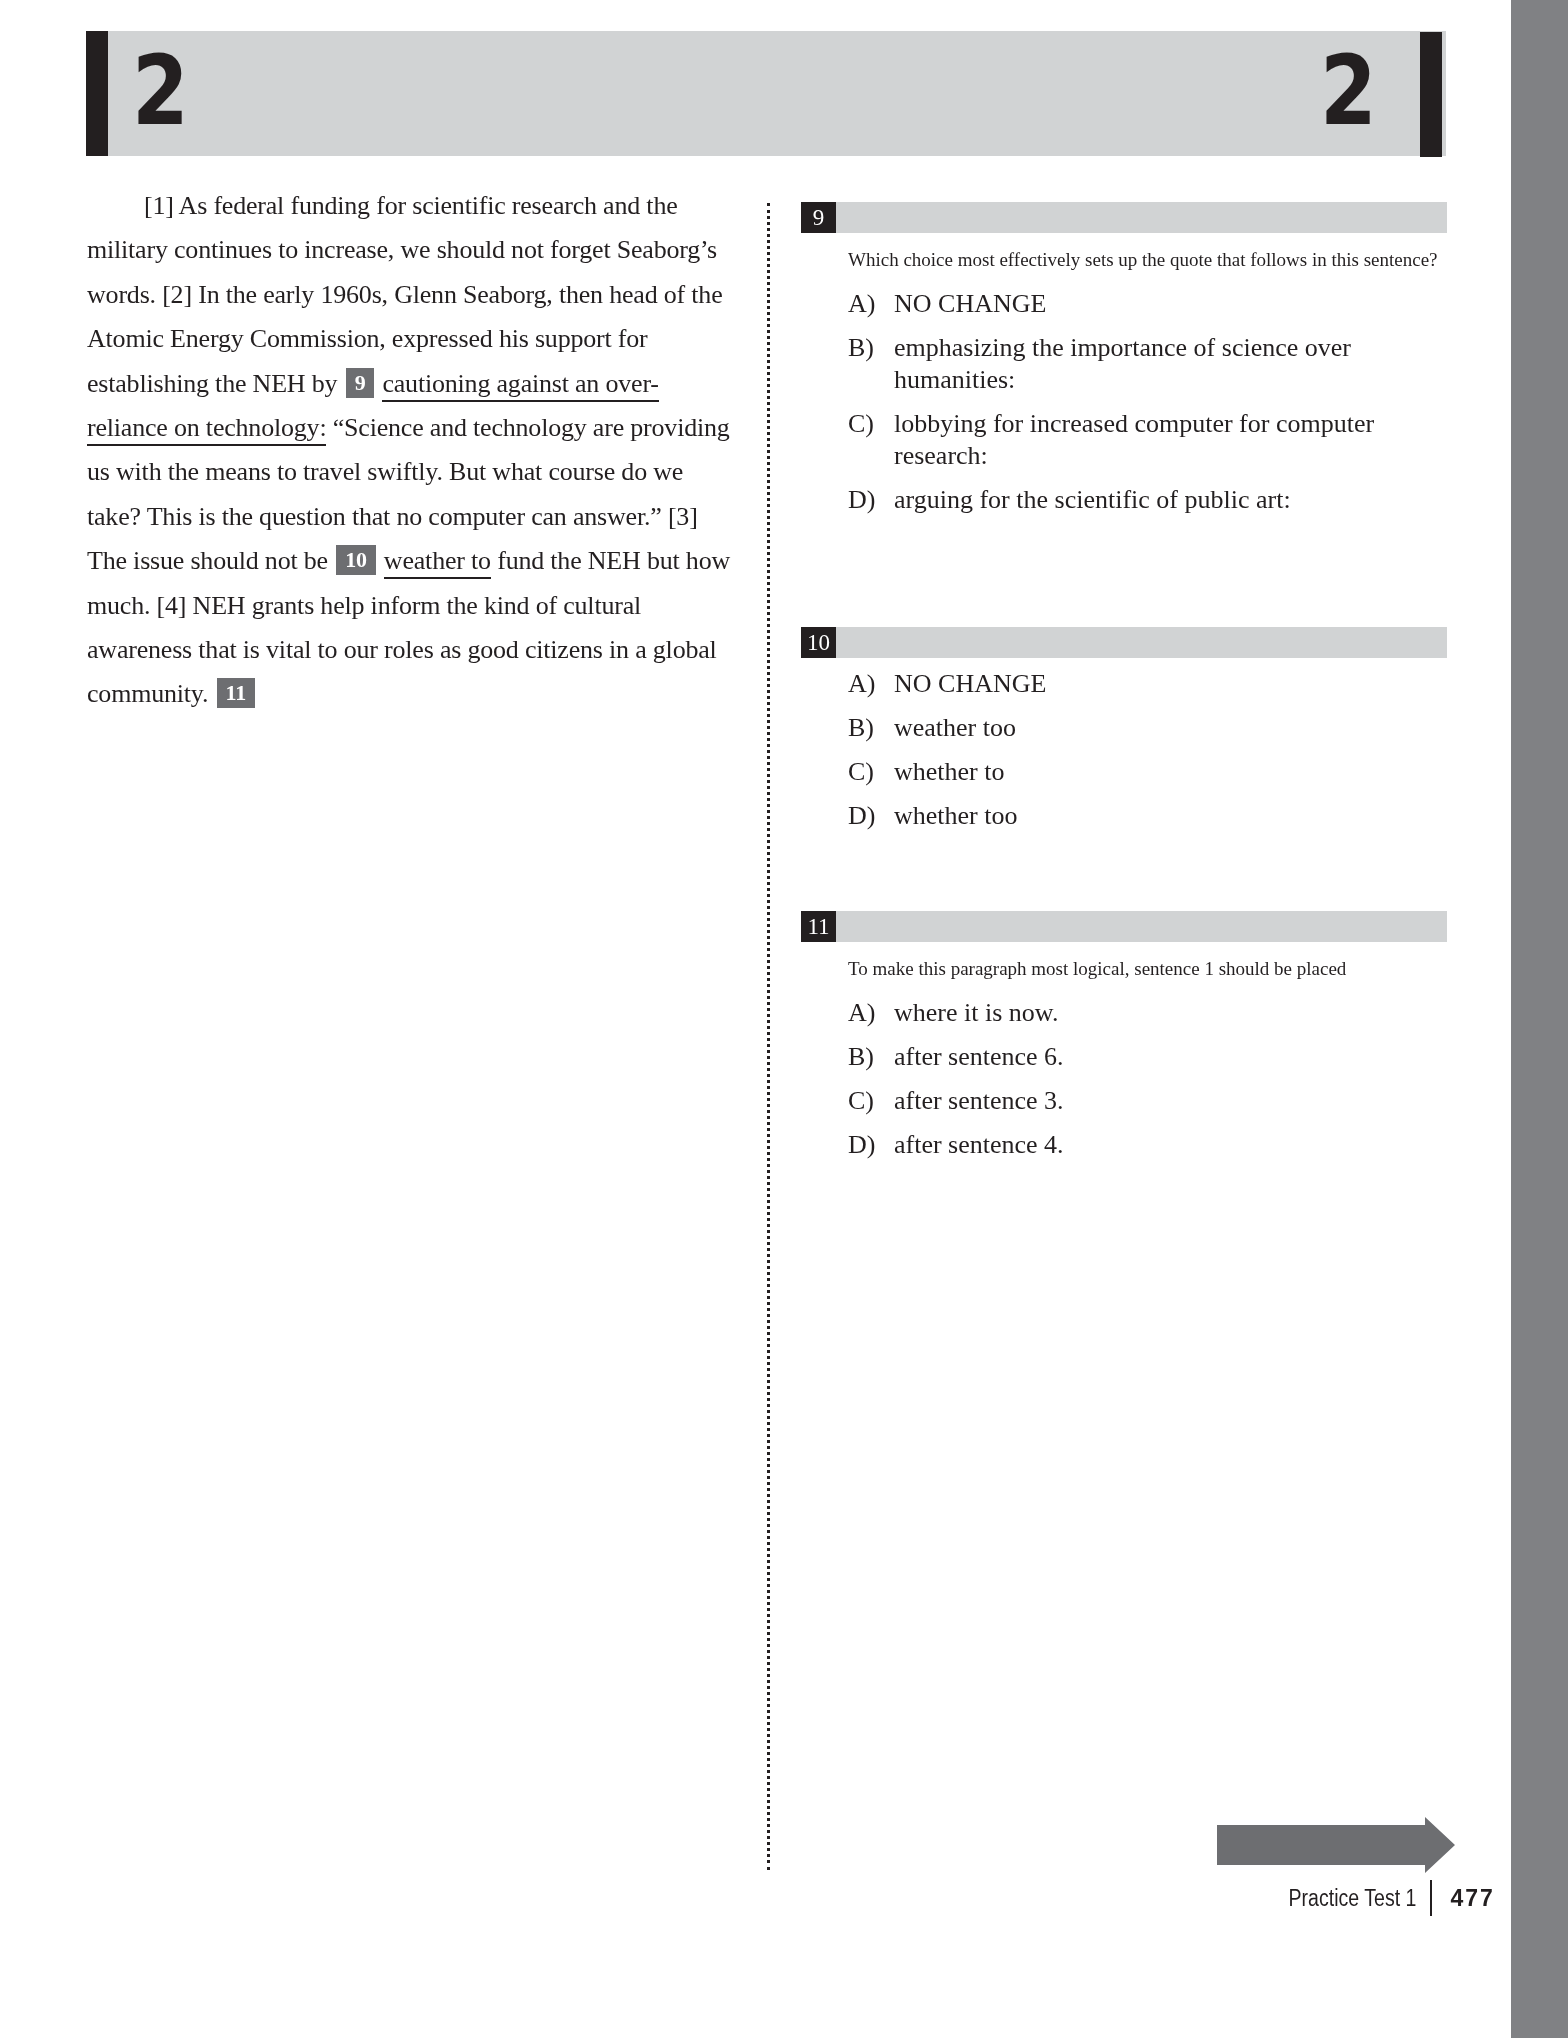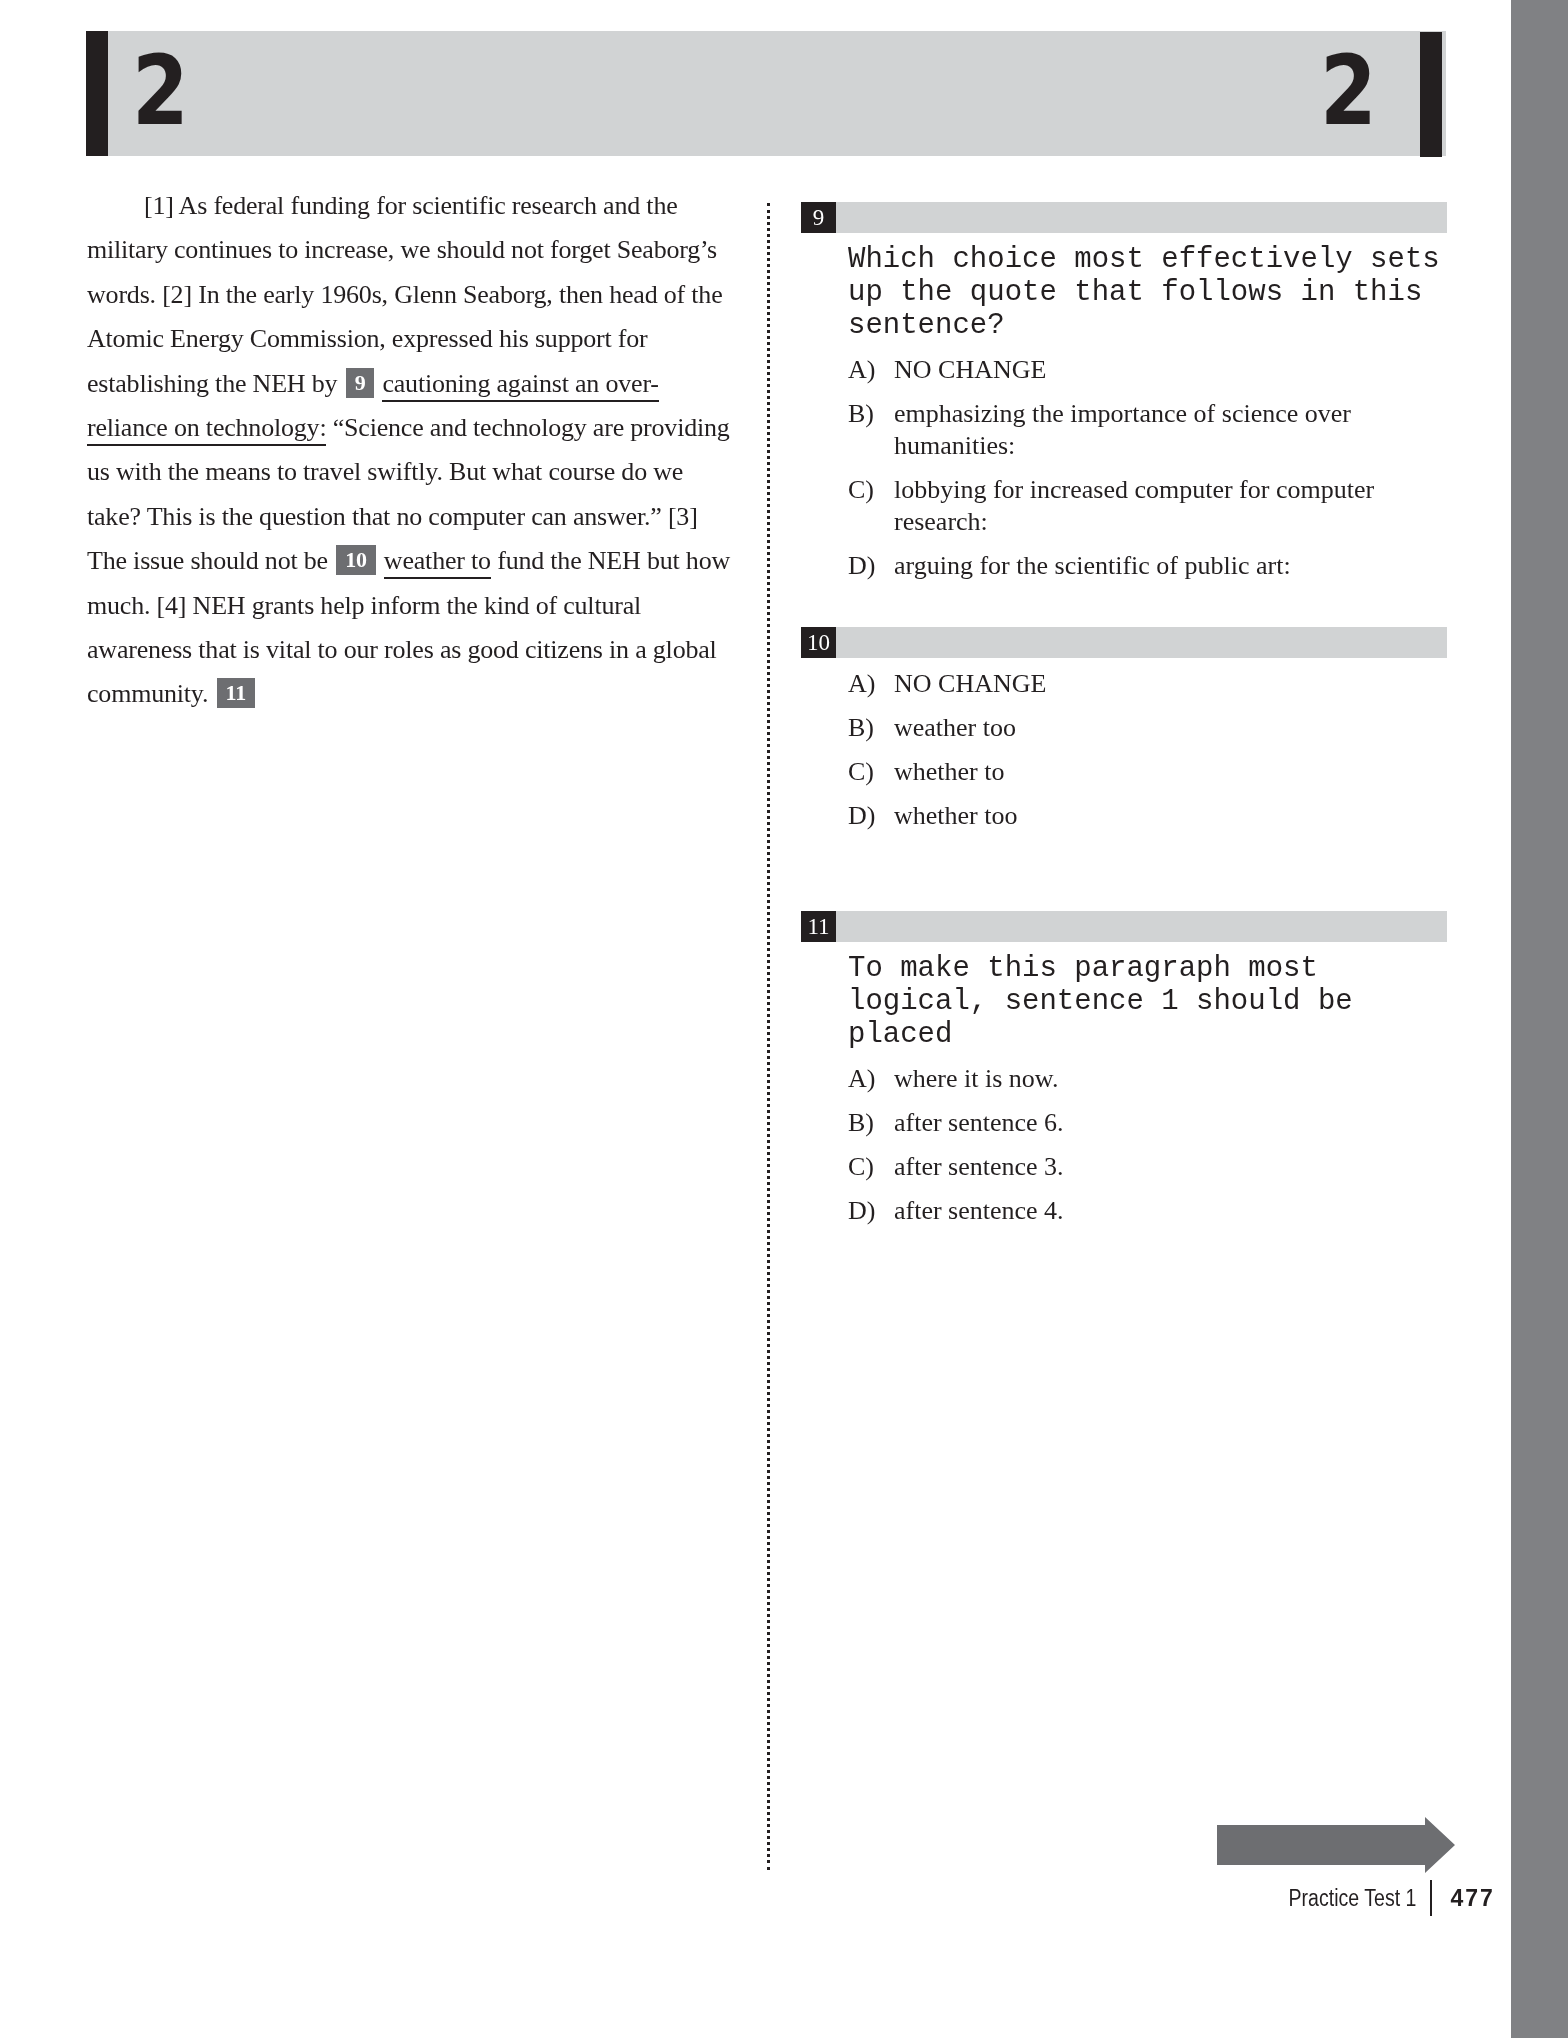--- a/index.html
+++ b/index.html
@@ -51,21 +51,21 @@
   }
 
   .question { position: absolute; left: 801px; width: 646px; }
   .q-head { position: relative; height: 31px; background: #d1d3d4; }
   .q-num {
     position: absolute; left: 0; top: 0; width: 35px; height: 31px;
     background: #231f20; color: #fff; font-size: 23px; line-height: 31px;
     text-align: center;
   }
   .q-stem {
-    margin: 10px 0 0 47px; font-size: 29px; line-height: 33px; font-family: Liberation Mono, monospace;
+    margin: 10px 0 0 47px; font-size: 19px; line-height: 33px;
   }
   .q-choices { margin: 0 0 0 47px; padding: 0; list-style: none; }
   .q-choice { display: flex; font-size: 26px; line-height: 32px; margin-top: 12px; }
   .q-choice .letter { width: 46px; flex: none; }
   .q-choice .text { flex: 1; }
 
   .continue {
     position: absolute; left: 1217px; top: 1817px; width: 238px; height: 56px;
   }
   .continue svg { position: absolute; left: 0; top: 0; }

